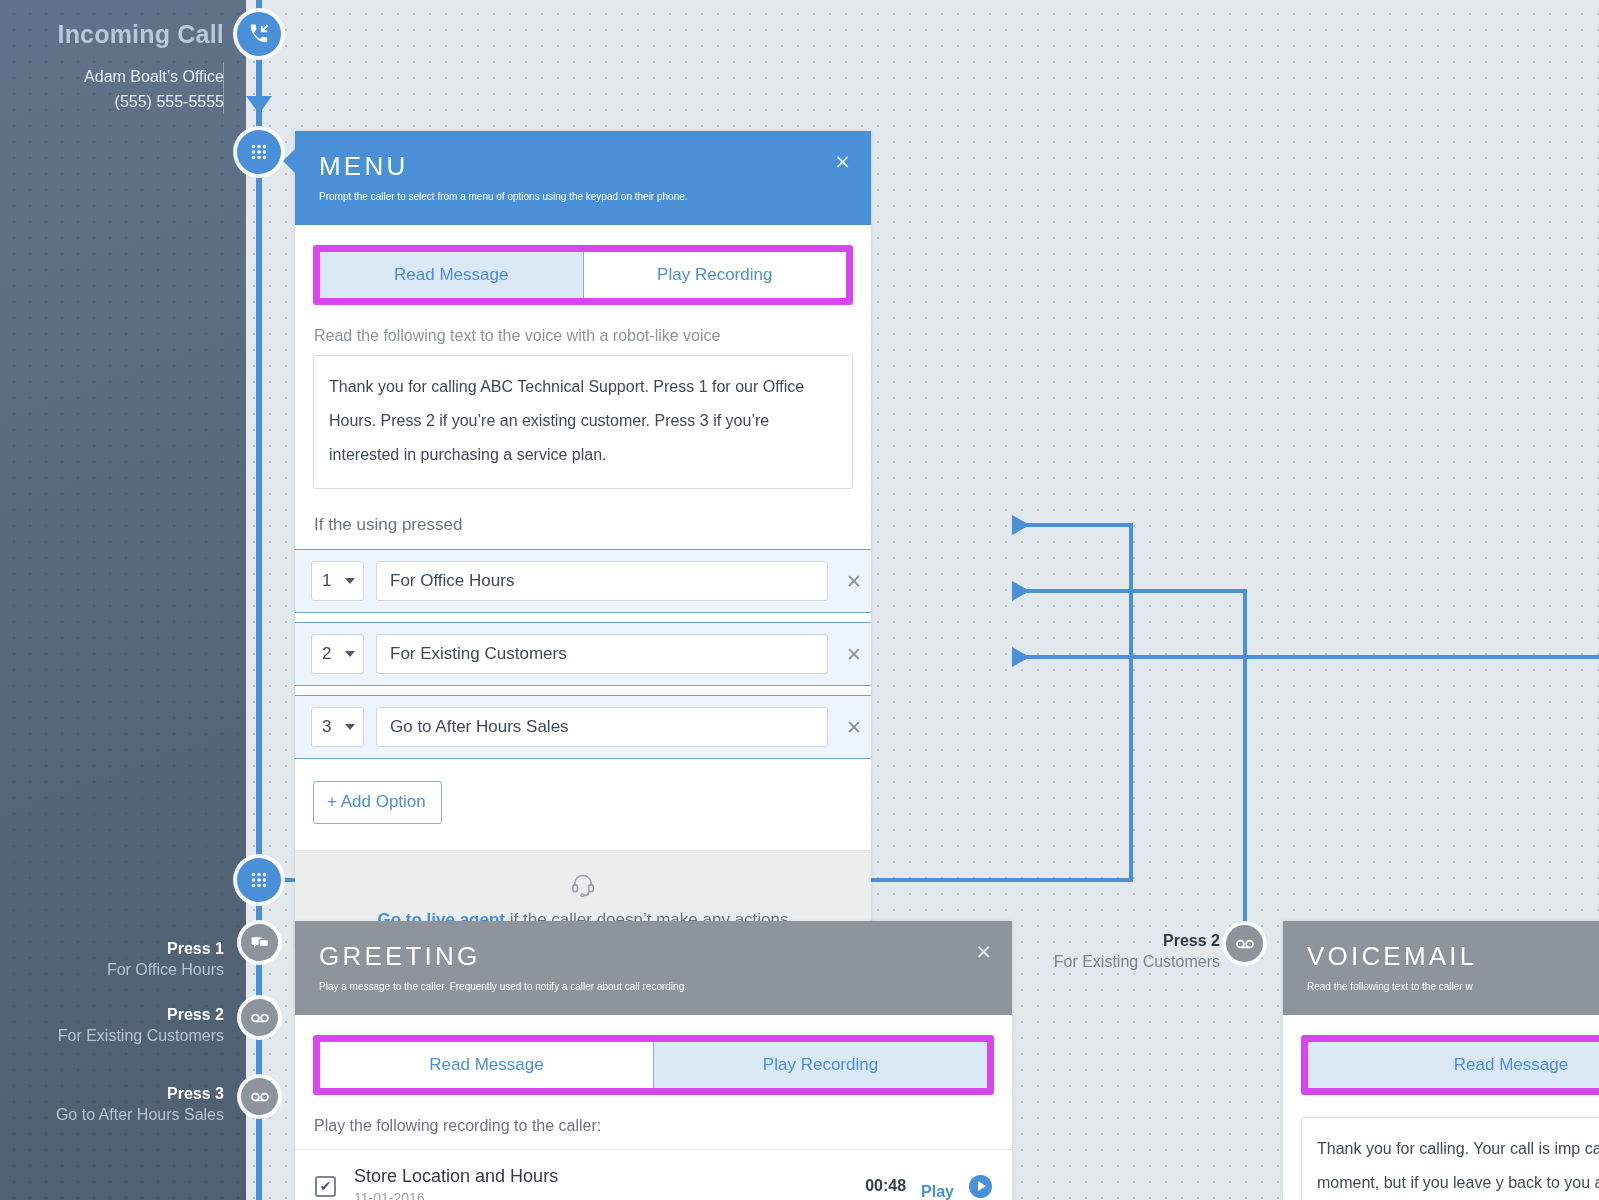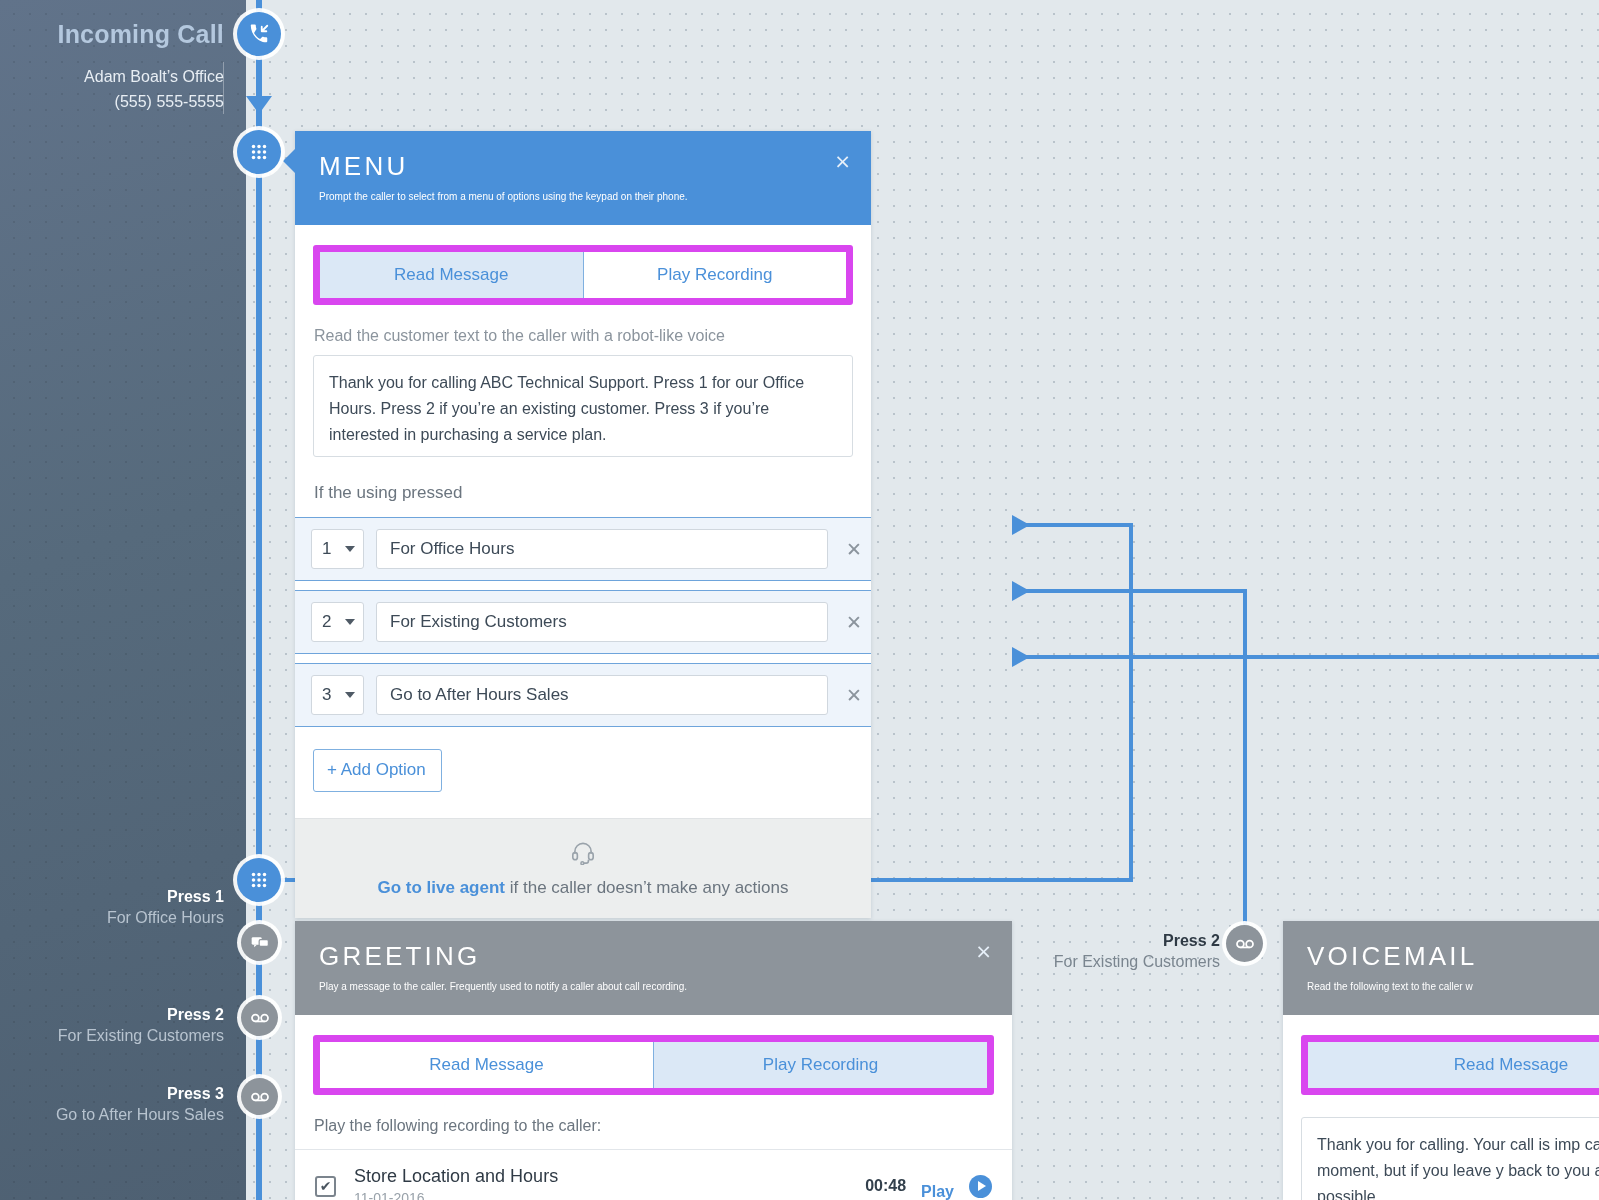--- a/index.html
+++ b/index.html
@@ -111,22 +111,22 @@
     background: #ffffff; cursor: pointer; user-select: none;
   }
   .tab.active { background: #dbe8f6; }
   .tab + .tab { border-left: 1px solid #7fb0e0; }
 
   .field-label {
     color: #8b949d; font-size: 16px; margin: 22px 0 10px 1px;
   }
   .msg-box {
     border: 1px solid #d7dde2; border-radius: 3px;
-    padding: 14px 15px 8px 15px;
-    color: #3d4a57; font-size: 16px; line-height: 26px;
+    padding: 14px 15px 16px 15px;
+    color: #3d4a57; font-size: 16px; line-height: 34px;
     background: #fff;
   }
   .section-label {
     color: #6b757f; font-size: 17px; margin: 26px 0 0 1px;
   }
 
   
   .opt-list { margin-top: 14px; }
   .opt-row {
     position: relative;
@@ -229,21 +229,21 @@
 
   <div class="sb-row" style="top:20px;">
     <div class="sb-title">Incoming Call</div>
   </div>
   <div class="sb-divider"></div>
   <div class="sb-row" style="top:64px;">
     <div class="sb-caller">Adam Boalt’s Office</div>
     <div class="sb-caller">(555) 555-5555</div>
   </div>
 
-  <div class="sb-row" style="top:888px;">
+  <div class="sb-row" style="top:940px;">
     <div class="press-label">Press 1</div>
     <div class="press-sub">For Office Hours</div>
   </div>
 
   <div class="sb-row" style="top:1006px;">
     <div class="press-label">Press 2</div>
     <div class="press-sub">For Existing Customers</div>
   </div>
 
   <div class="sb-row" style="top:1085px;">
@@ -340,21 +340,21 @@
     <div class="panel-close">×</div>
   </div>
 
   <div class="panel-body">
 
     <div class="tabs">
       <div class="tab active">Read Message</div>
       <div class="tab">Play Recording</div>
     </div>
 
-    <div class="field-label">Read the customer text to the caller with a robot-like voice</div>
+    <div class="field-label">Read the following text to the voice with a robot-like voice</div>
     <div class="msg-box">Thank you for calling ABC Technical Support. Press 1 for our Office Hours. Press 2 if you’re an existing customer. Press 3 if you’re interested in purchasing a service plan.</div>
 
     <div class="section-label">If the using pressed</div>
 
     <div class="opt-list">
       <div class="opt-row">
         <div class="opt-select">
           <span>1</span>
           <span class="caret"></span>
         </div>

